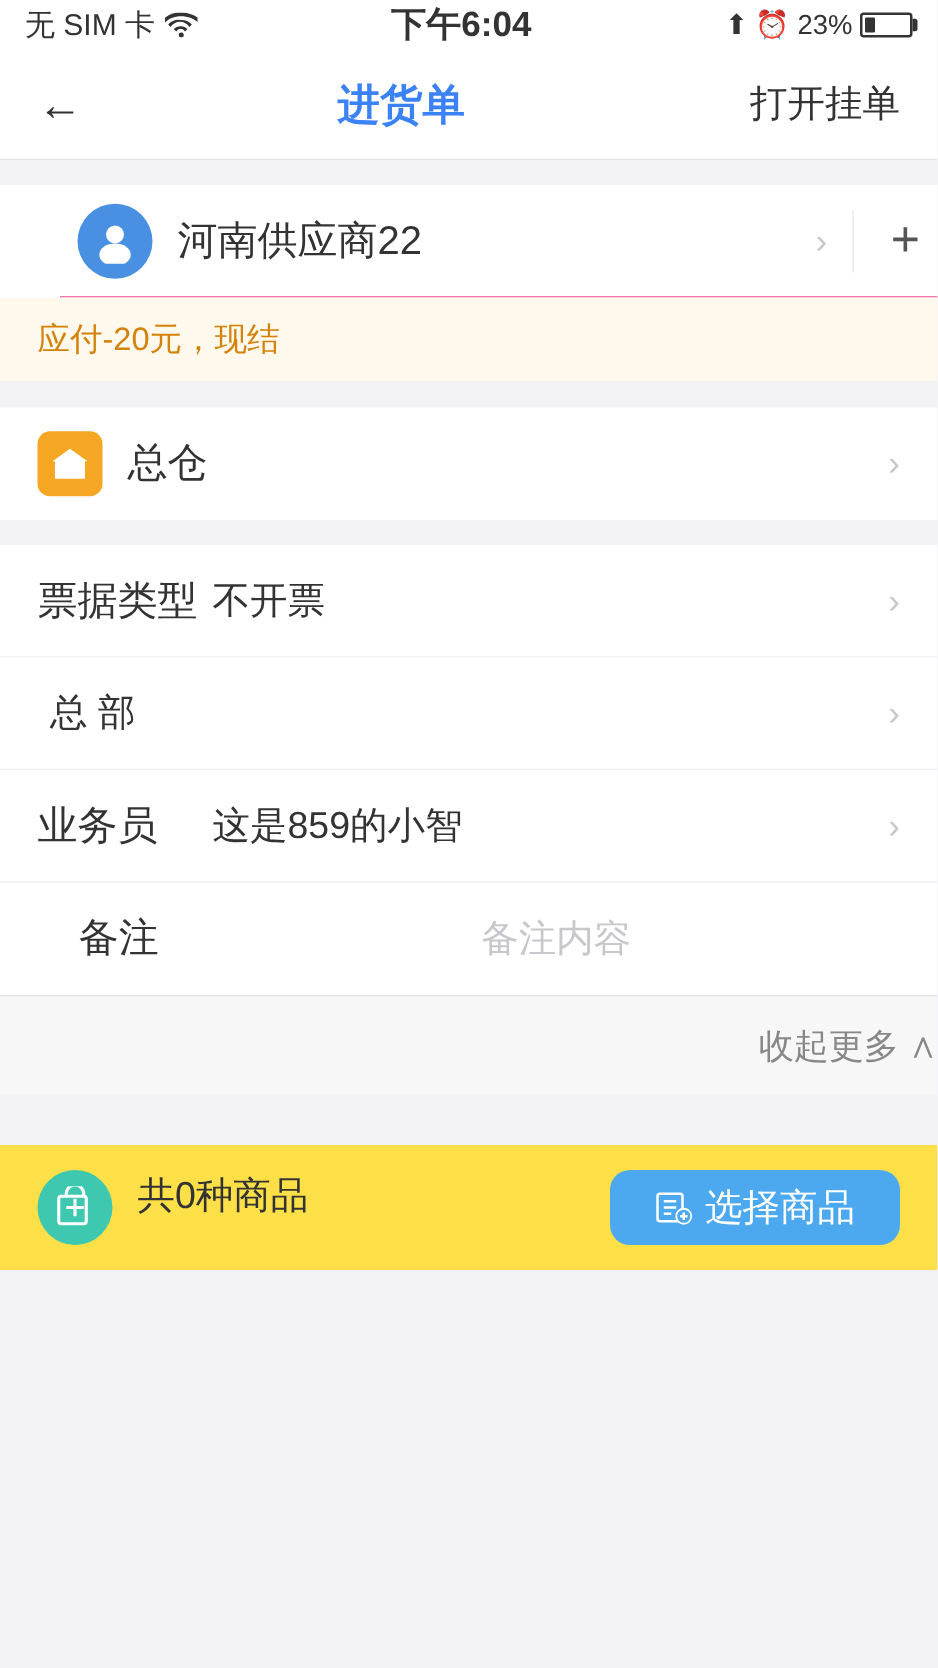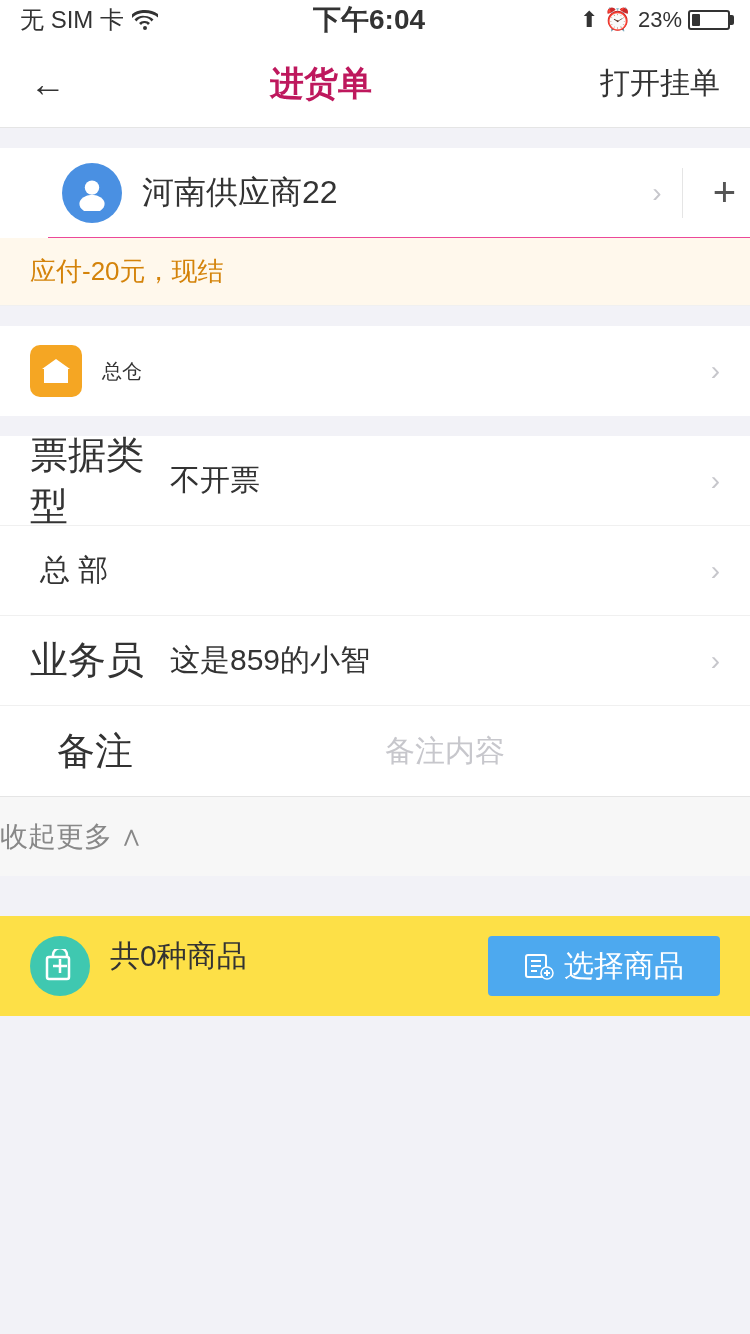--- a/index.html
+++ b/index.html
@@ -66,21 +66,21 @@
     }
     .nav-back {
       font-size: 36px;
       color: #333;
       cursor: pointer;
       width: 60px;
     }
     .nav-title {
       font-size: 34px;
       font-weight: 600;
-      color: #be185d;
+      color: #3b82f6;
       text-align: center;
     }
     .nav-action {
       font-size: 30px;
       color: #333;
       cursor: pointer;
       margin-left: 48px;
     }
 
     
@@ -161,21 +161,21 @@
       background: #f5a623;
       display: flex;
       align-items: center;
       justify-content: center;
       margin-right: 20px;
       flex-shrink: 0;
     }
     .warehouse-icon svg { width: 32px; height: 32px; fill: #fff; }
     .warehouse-name {
       flex: 1;
-      font-size: 20px;
+      font-size: 32px;
       color: #333;
     }
     .arrow-right {
       color: #c7c7cc;
       font-size: 28px;
     }
 
     
     .form-section {
       background: #fff;
@@ -187,21 +187,21 @@
       padding: 0 30px;
       height: 90px;
       border-bottom: 1px solid #f0f0f0;
       cursor: pointer;
     }
     .form-row:last-child {
       border-bottom: none;
       text-align: center;
     }
     .form-label {
-      font-size: 38px;
+      font-size: 32px;
       color: #333;
       width: 130px;
       flex-shrink: 0;
     }
     .form-value {
       flex: 1;
       font-size: 30px;
       color: #333;
       margin-left: 10px;
     }
@@ -211,21 +211,21 @@
     .form-arrow {
       color: #c7c7cc;
       font-size: 28px;
     }
 
     
     .collapse-row {
       background: #f7f7f7;
       display: flex;
       align-items: center;
-      justify-content: flex-start;
+      justify-content: flex-end;
       height: 80px;
       border-top: 1px solid #e5e5e5;
       cursor: pointer;
     }
     .collapse-text {
       font-size: 28px;
       color: #888;
     }
 
     
@@ -250,21 +250,21 @@
     .product-count {
       flex: 1;
       font-size: 30px;
       color: #333;
     }
     .select-btn {
       background: #4da9ef;
       color: #fff;
       font-size: 30px;
       padding: 18px 36px;
-      border-radius: 4px;
+      border-radius: 16px;
       cursor: pointer;
       display: flex;
       align-items: center;
       gap: 10px;
       border: none;
     }
     .select-btn svg { width: 30px; height: 30px; fill: #fff; }
   </style>
 </head>
 <body>

